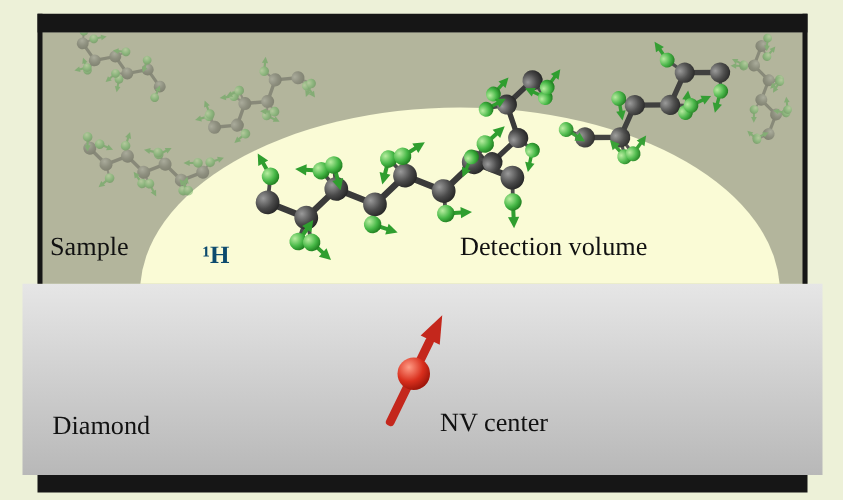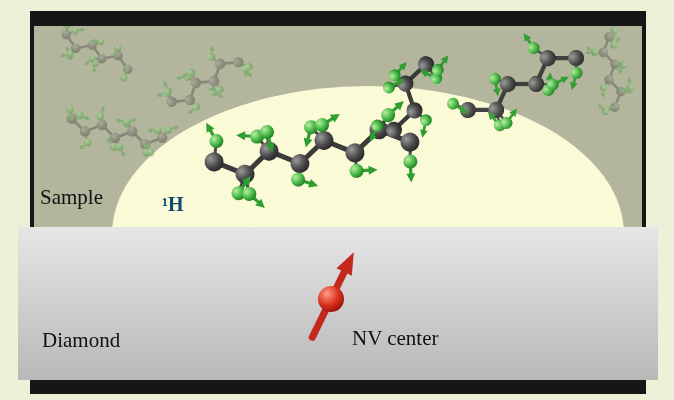--- a/index.html
+++ b/index.html
@@ -575,18 +575,19 @@
           <polygon points="30,-8.5 52,0 30,8.5" fill="#c4271c"></polygon>
         </g>
         <circle cx="331" cy="299" r="13" fill="url(#gradR)"></circle>
       </g>
   </svg>
 
   <div class="lbl" style="left:40px; top:187px;">Sample</div>
 
   <div class="lbl green" style="left:162px; top:194px;">¹H</div>
 
+  <div class="lbl" style="left:368px; top:187px;">Detection volume</div>
 
   <div class="lbl" style="left:42px; top:330px;">Diamond</div>
 
   <div class="lbl" style="left:352px; top:328px;">NV center</div>
 
 </div>
 
 </body></html>

